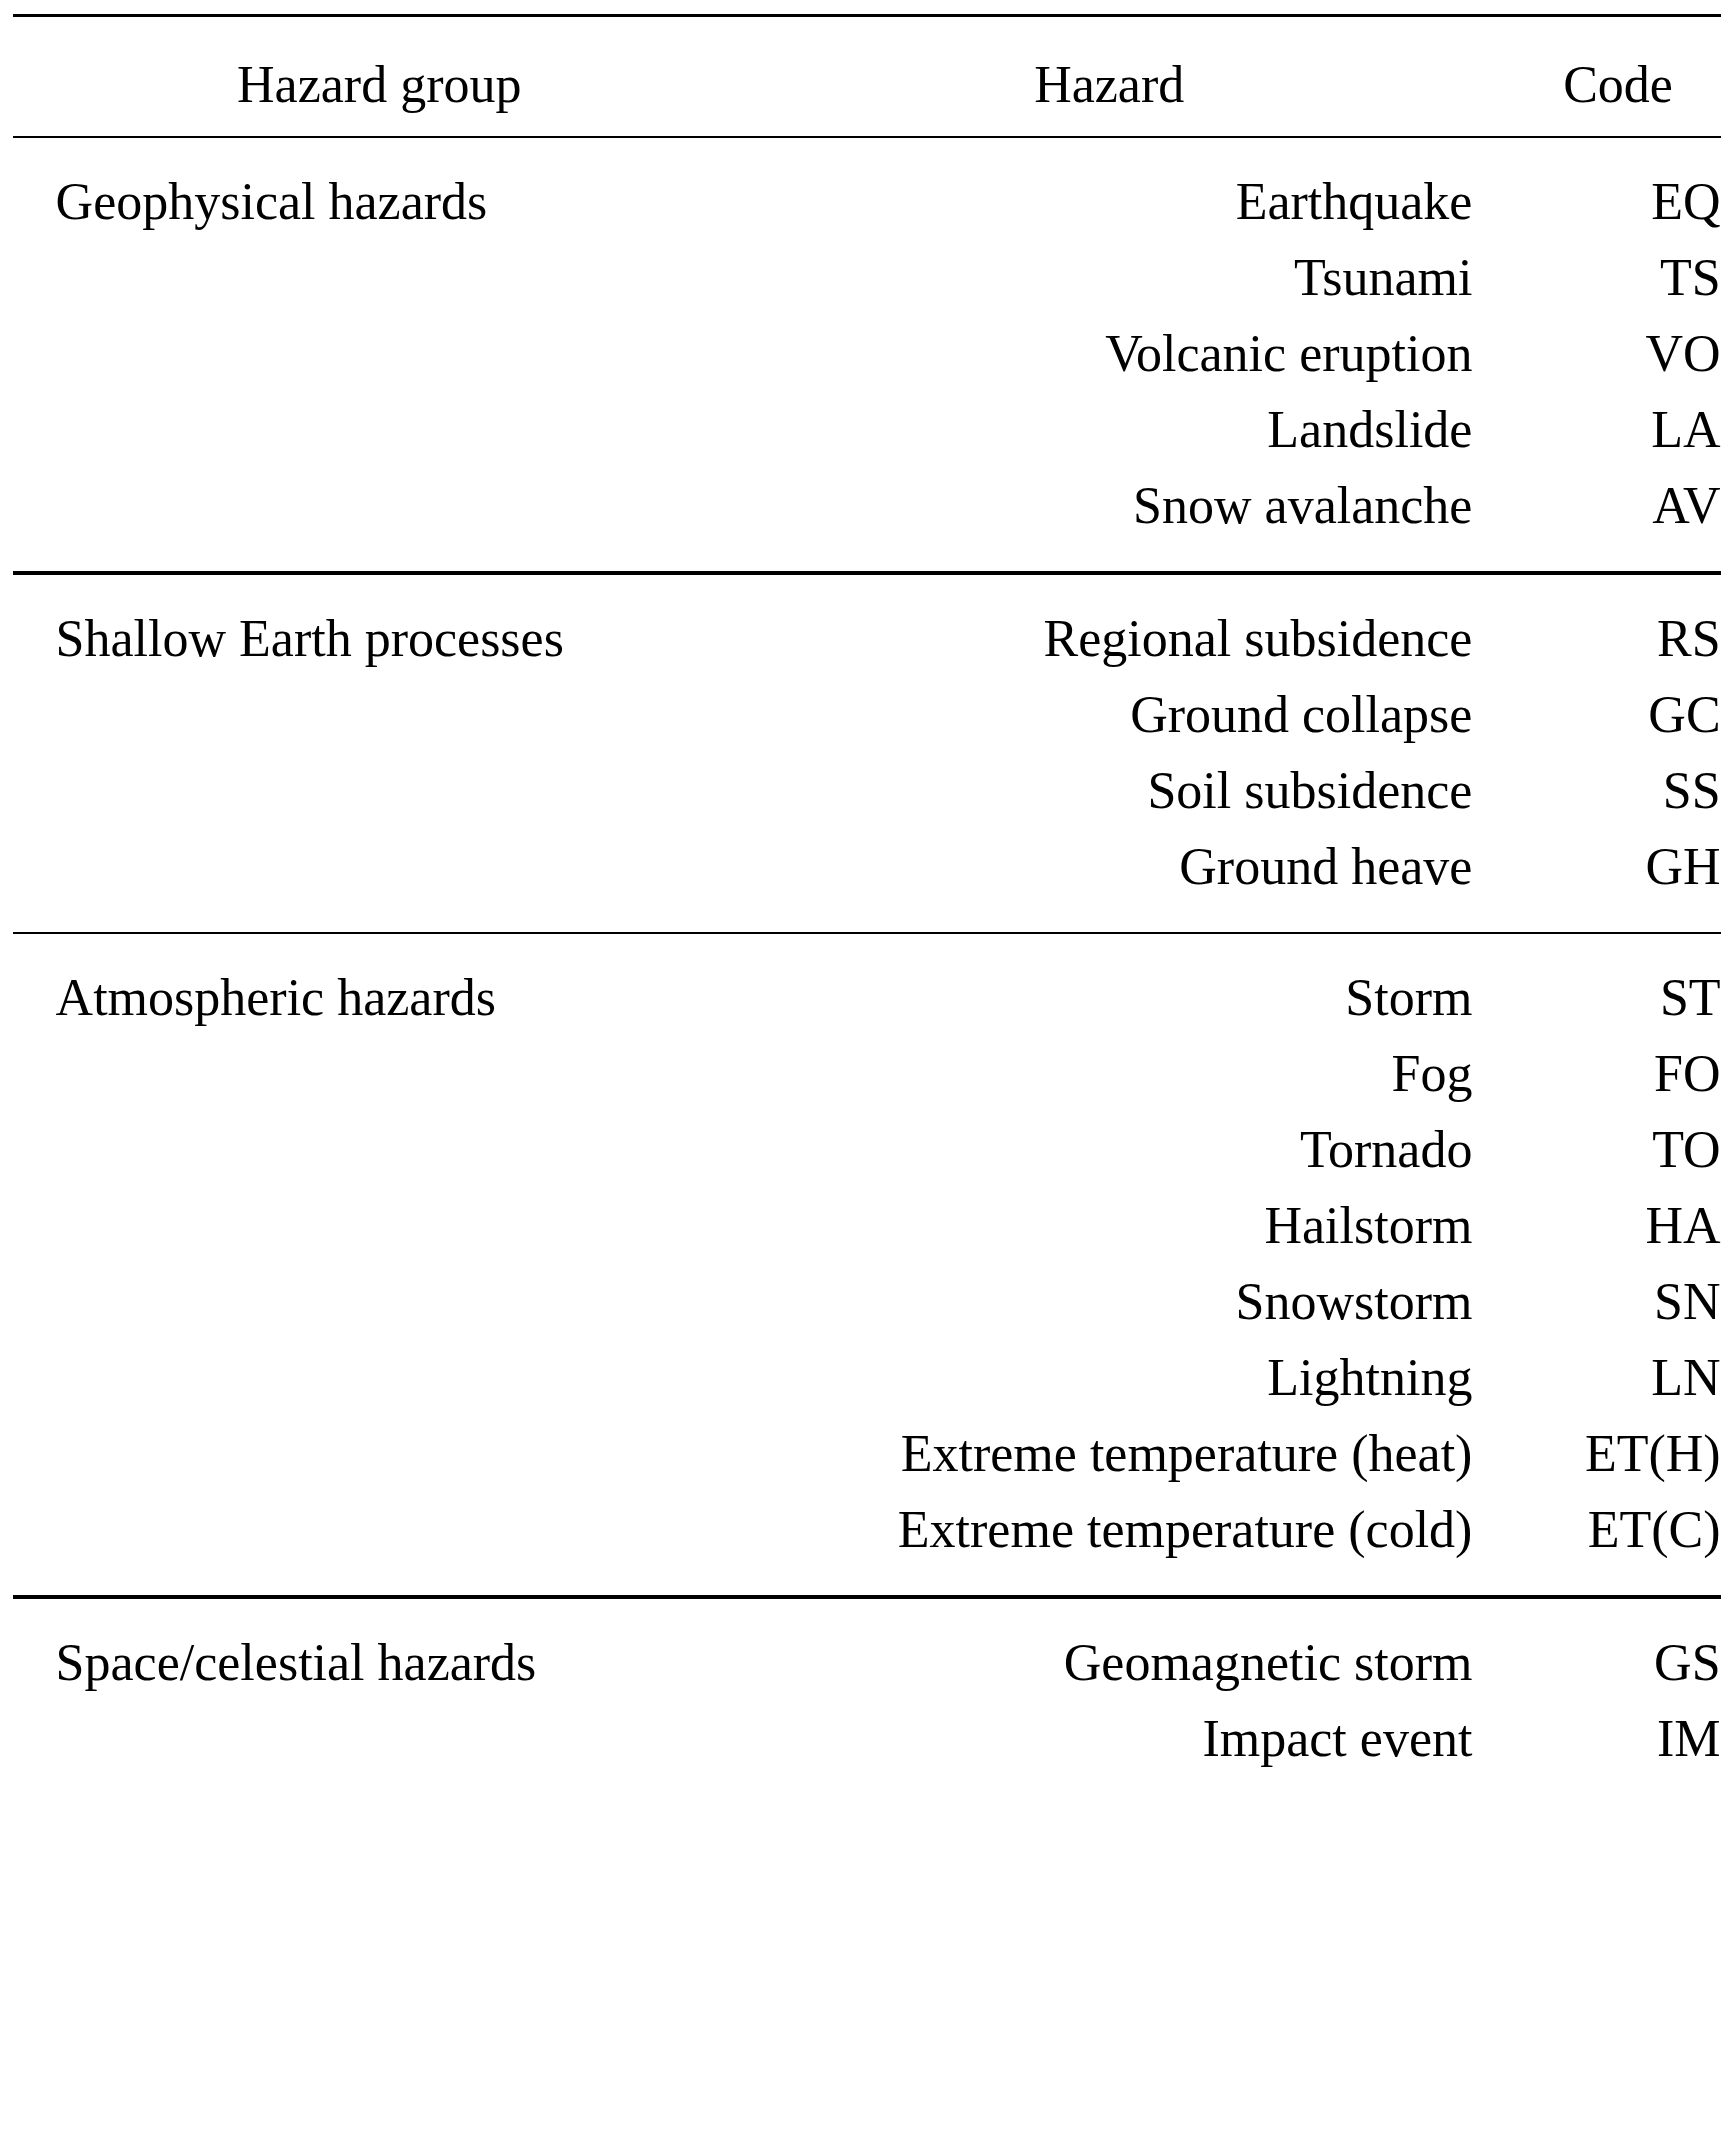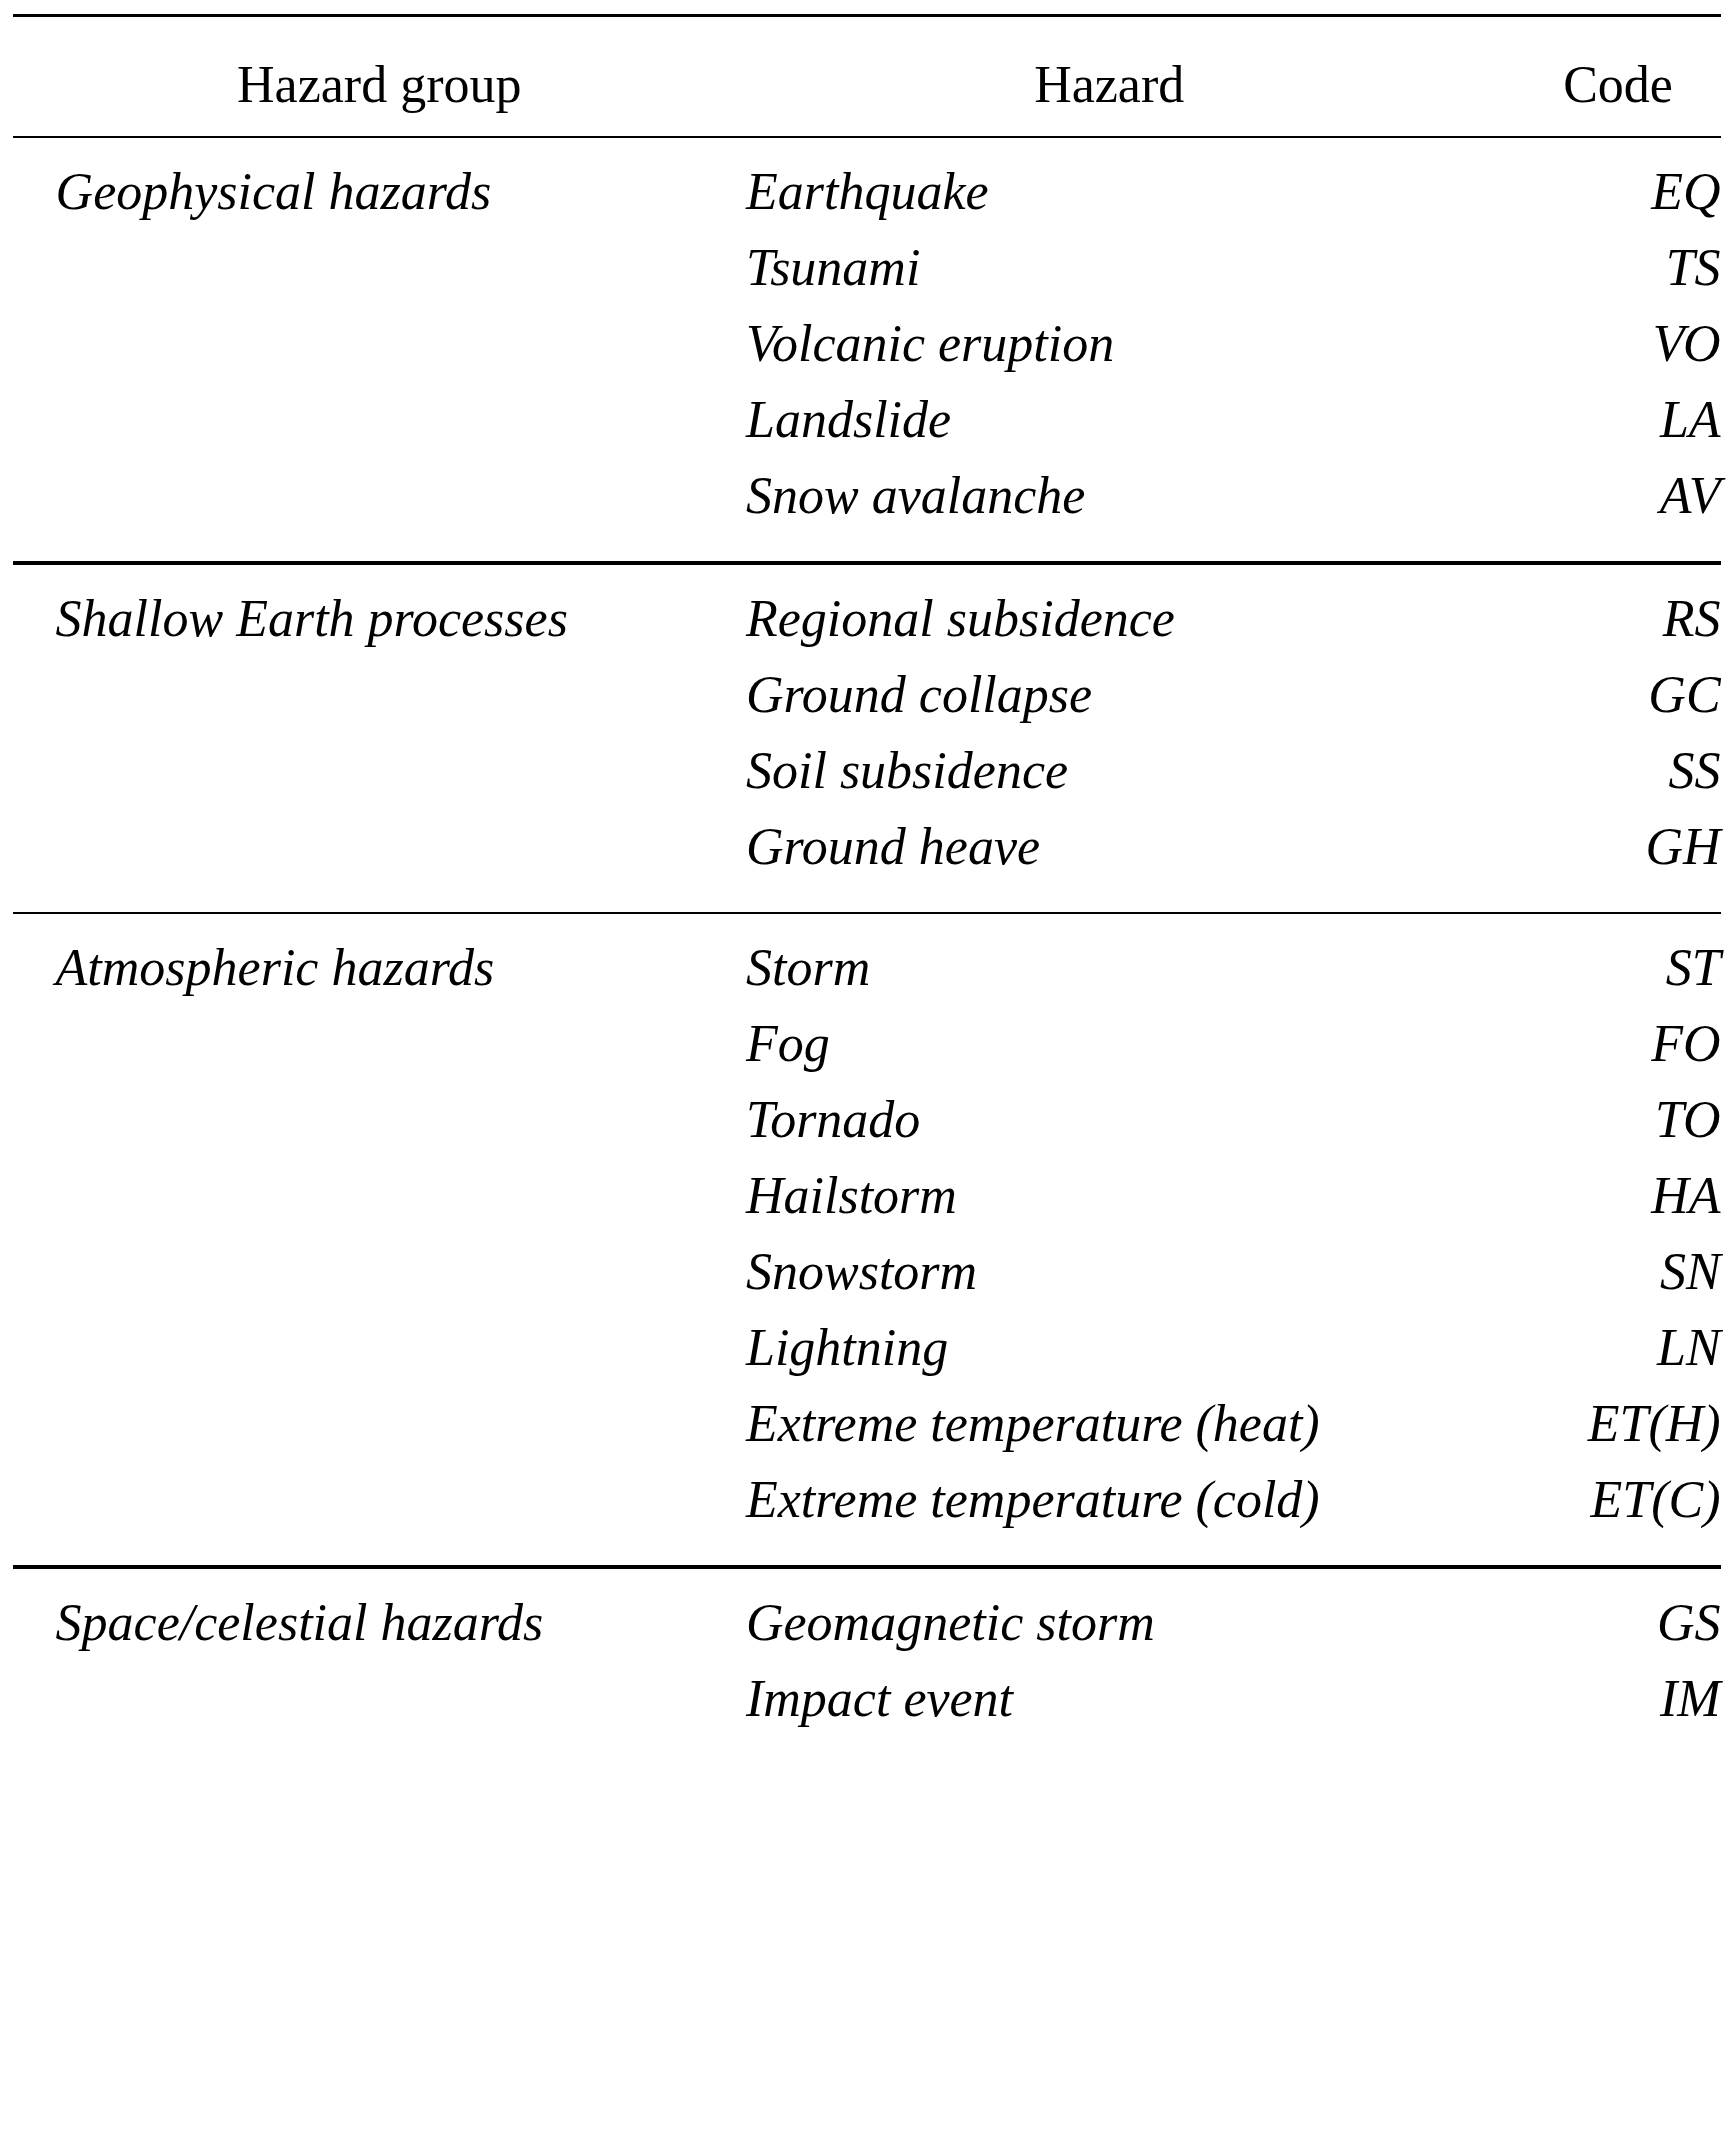--- a/index.html
+++ b/index.html
@@ -74,28 +74,27 @@
 
   
   tbody td {
     font-size: 52px;
     line-height: 76px;
     padding: 0;
     vertical-align: top;
     white-space: nowrap;
   }
   td.cell-group  { padding-left: 43px; }
-  td.cell-hazard { padding-left: 43px; }
+  td.cell-hazard { padding-left: 43px; text-align: right; }
   td.cell-code   { padding-left: 43px; text-align: right; }
 
   
   tbody tr.section-row td {
-    padding-top: 16px;
+    padding-top: 26px;
     padding-bottom: 27px;
-    font-style: italic;
   }
 
   .hazard-list,
   .code-list {
     display: block;
   }
   .hazard-list .line,
   .code-list .line {
     display: block;
     height: 76px;

